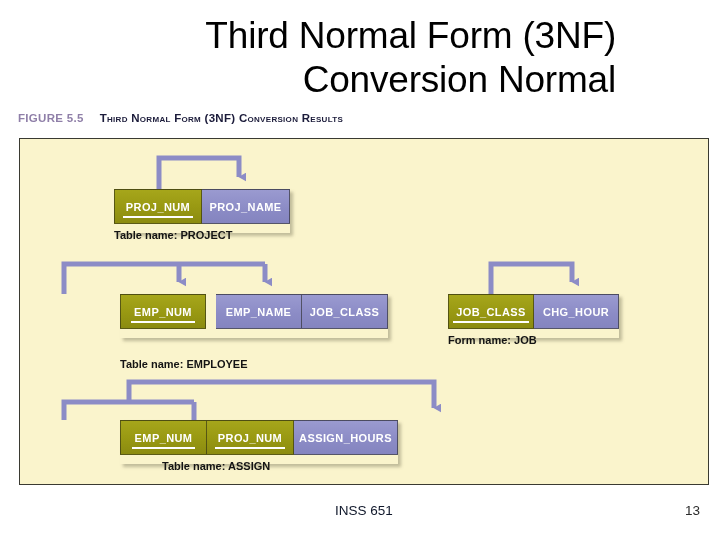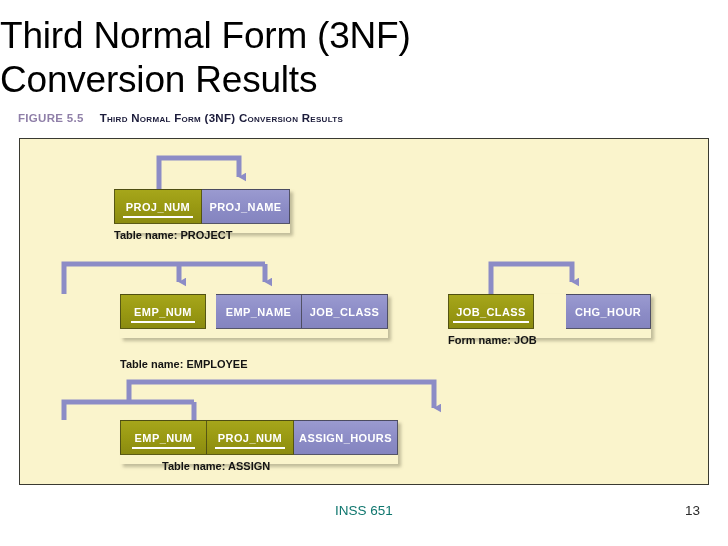--- a/index.html
+++ b/index.html
@@ -15,21 +15,21 @@
     font-family: "Liberation Sans", sans-serif;
     position: relative;
   }
 
   
   #slide-title {
     position: absolute;
     left: 0;
     top: 14px;
     width: 616px;
-    text-align: left;
+    text-align: right;
     font-size: 37px;
     line-height: 44px;
     color: #000000;
     font-weight: 400;
     letter-spacing: -0.2px;
   }
   #slide-title .tline { display: block; }
 
   
   #figure-caption {
@@ -117,36 +117,36 @@
   }
 
   
   #footer-center {
     position: absolute;
     left: 0;
     top: 503px;
     width: 728px;
     text-align: center;
     font-size: 13.5px;
-    color: #0f766e;
+    color: #0f172a;
   }
   #footer-page {
     position: absolute;
     right: 28px;
     top: 503px;
     font-size: 13.5px;
     color: #2b2b2b;
   }
 </style>
 </head>
 <body>
 
 <div id="slide-title">
   <span class="tline">Third Normal Form (3NF)</span>
-  <span class="tline">Conversion Results</span>
+  <span class="tline">Conversion Normal</span>
 </div>
 
 <div id="figure-caption">
   <span class="fig-label">FIGURE 5.5</span><span class="fig-text">Third Normal Form (3NF) Conversion Results</span>
 </div>
 
 <div id="figure-panel">
 
   <svg id="arrow-layer" viewBox="0 0 690 347" xmlns="http://www.w3.org/2000/svg">
     <defs>
@@ -195,21 +195,21 @@
       </div>
     </div>
     <div class="table-caption" style="left:100px; top:195px;margin-top:24px;">Table name: EMPLOYEE</div>
   </div>
 
   <div class="table-group">
     <div class="table-row" style="left:428px; top:155px;">
       <div class="cell pk" style="width:86px;">
         <span class="keytext">JOB_CLASS</span>
       </div>
-      <div class="cell attr" style="width:85px;margin-left:32px;">
+      <div class="cell attr" style="width:85px;">
         <span class="keytext">CHG_HOUR</span>
       </div>
     </div>
     <div class="table-caption" style="left:428px; top:195px;">Form name: JOB</div>
   </div>
 
   <div class="table-group">
     <div class="table-row" style="left:100px; top:281px;">
       <div class="cell pk" style="width:87px;">
         <span class="keytext">EMP_NUM</span>

